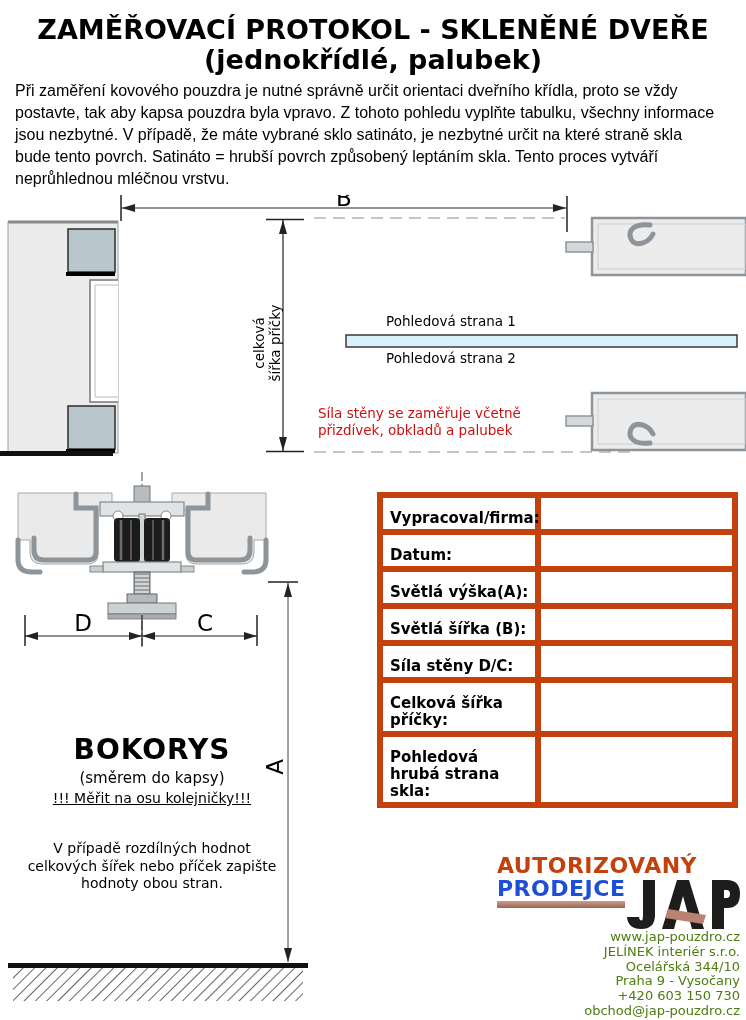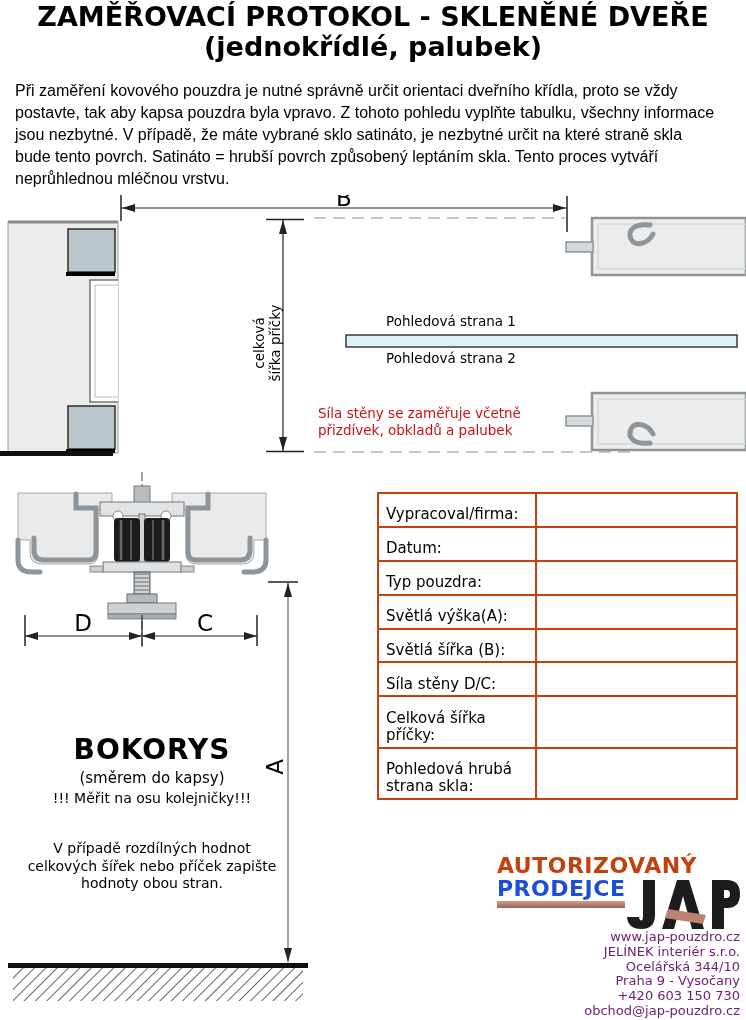--- a/index.html
+++ b/index.html
@@ -4,52 +4,52 @@
 <style>
   * { margin:0; padding:0; box-sizing:border-box; }
   html,body { background:#fff; }
   .page {
     position:relative; width:746px; height:1020px; margin:0 auto;
     background:#fff; overflow:hidden;
     font-family:"DejaVu Sans", sans-serif; color:#000;
   }
   
   .title {
-    position:absolute; top:2px; left:0; width:746px;
+    position:absolute; top:15px; left:0; width:746px;
     text-align:center; font-weight:bold; font-size:27px; line-height:30px;
     font-family:"DejaVu Sans", sans-serif; letter-spacing:0px;
   }
   .intro {
     position:absolute; top:80px; left:15px; width:736px;
     font-family:"Liberation Sans", sans-serif; font-size:16px; line-height:22px;
   }
   .intro-line { white-space:nowrap; }
   
   .svg-abs { position:absolute; }
   svg text { font-family:"DejaVu Sans", sans-serif; }
   
   table.form {
     position:absolute; left:377px; top:492px; width:361px; height:308px;
     border-collapse:collapse; table-layout:fixed;
   }
   table.form td {
-    border:2px solid #c2410c; vertical-align:middle;
-    font-family:"DejaVu Sans", sans-serif; font-weight:normal;
+    border:6px solid #c2410c; vertical-align:middle;
+    font-family:"DejaVu Sans", sans-serif; font-weight:bold;
     font-size:15px; line-height:17px; padding:12px 4px 2px 7px;
   }
   td.lbl { width:158px; }
   td.val { background:#fff; }
   
   .bokorys-text {
     position:absolute; left:8px; top:733px; width:288px; text-align:center;
     font-family:"DejaVu Sans", sans-serif;
   }
   .bokorys-h { font-size:28px; font-weight:bold; letter-spacing:1px; }
   .bokorys-s1 { font-size:15px; margin-top:3px; }
-  .bokorys-s2 { font-size:14px; margin-top:3px; }
+  .bokorys-s2 { font-size:14px; margin-top:3px;text-decoration:underline; }
   .bokorys-note { margin-top:34px; font-size:14px; line-height:17.5px; }
   
   .badge-l1 {
     position:absolute; left:497px; top:853px; width:200px;
     font-weight:bold; font-size:22px; letter-spacing:0.5px;
   }
   .badge-l2 {
     position:absolute; left:497px; top:876px; width:200px;
     font-weight:bold; font-size:22px; letter-spacing:0.5px;
   }
@@ -232,24 +232,20 @@
     <tbody>
         <tr>
       <td class="lbl">Vypracoval/firma:</td>
       <td class="val"></td>
     </tr>
     <tr>
       <td class="lbl">Datum:</td>
       <td class="val"></td>
     </tr>
     <tr>
-      <td class="lbl">Typ pouzdra:</td>
-      <td class="val"></td>
-    </tr>
-    <tr>
       <td class="lbl">Světlá výška(A):</td>
       <td class="val"></td>
     </tr>
     <tr>
       <td class="lbl">Světlá šířka (B):</td>
       <td class="val"></td>
     </tr>
     <tr>
       <td class="lbl">Síla stěny D/C:</td>
       <td class="val"></td>
@@ -271,21 +267,21 @@
 
   <svg class="jap-logo" viewBox="0 0 114 49" role="img" aria-label="JAP">
     <g fill="#1d1d1b">
       <path d="M17,0 H29 V35 Q29,49 15,49 Q2,49 1,37 H13 Q13.5,40.5 15.5,40.5 Q17,40.5 17,35 Z"></path>
       <path d="M51,0 H63 L78,49 H66 L57,16 L48,49 H36 Z"></path>
       <path fill-rule="evenodd" d="M86,0 H101 Q114,0 114,14 Q114,28 101,28 H98 V49 H86 Z M98,10 V18 H100.5 Q104,18 104,14 Q104,10 100.5,10 Z"></path>
     </g>
     <path d="M42,29 L80,35 L77,44 L39,38 Z" fill="#bb8272"></path>
   </svg>
 
-  <div class="contact" style="color:#701a75">
+  <div class="contact" style="color:#4d7c0f">
     <div>www.jap-pouzdro.cz</div>
     <div>JELÍNEK interiér s.r.o.</div>
     <div>Ocelářská 344/10</div>
     <div>Praha 9 - Vysočany</div>
     <div>+420 603 150 730</div>
     <div>obchod@jap-pouzdro.cz</div>
   </div>
 
 </div>
 

